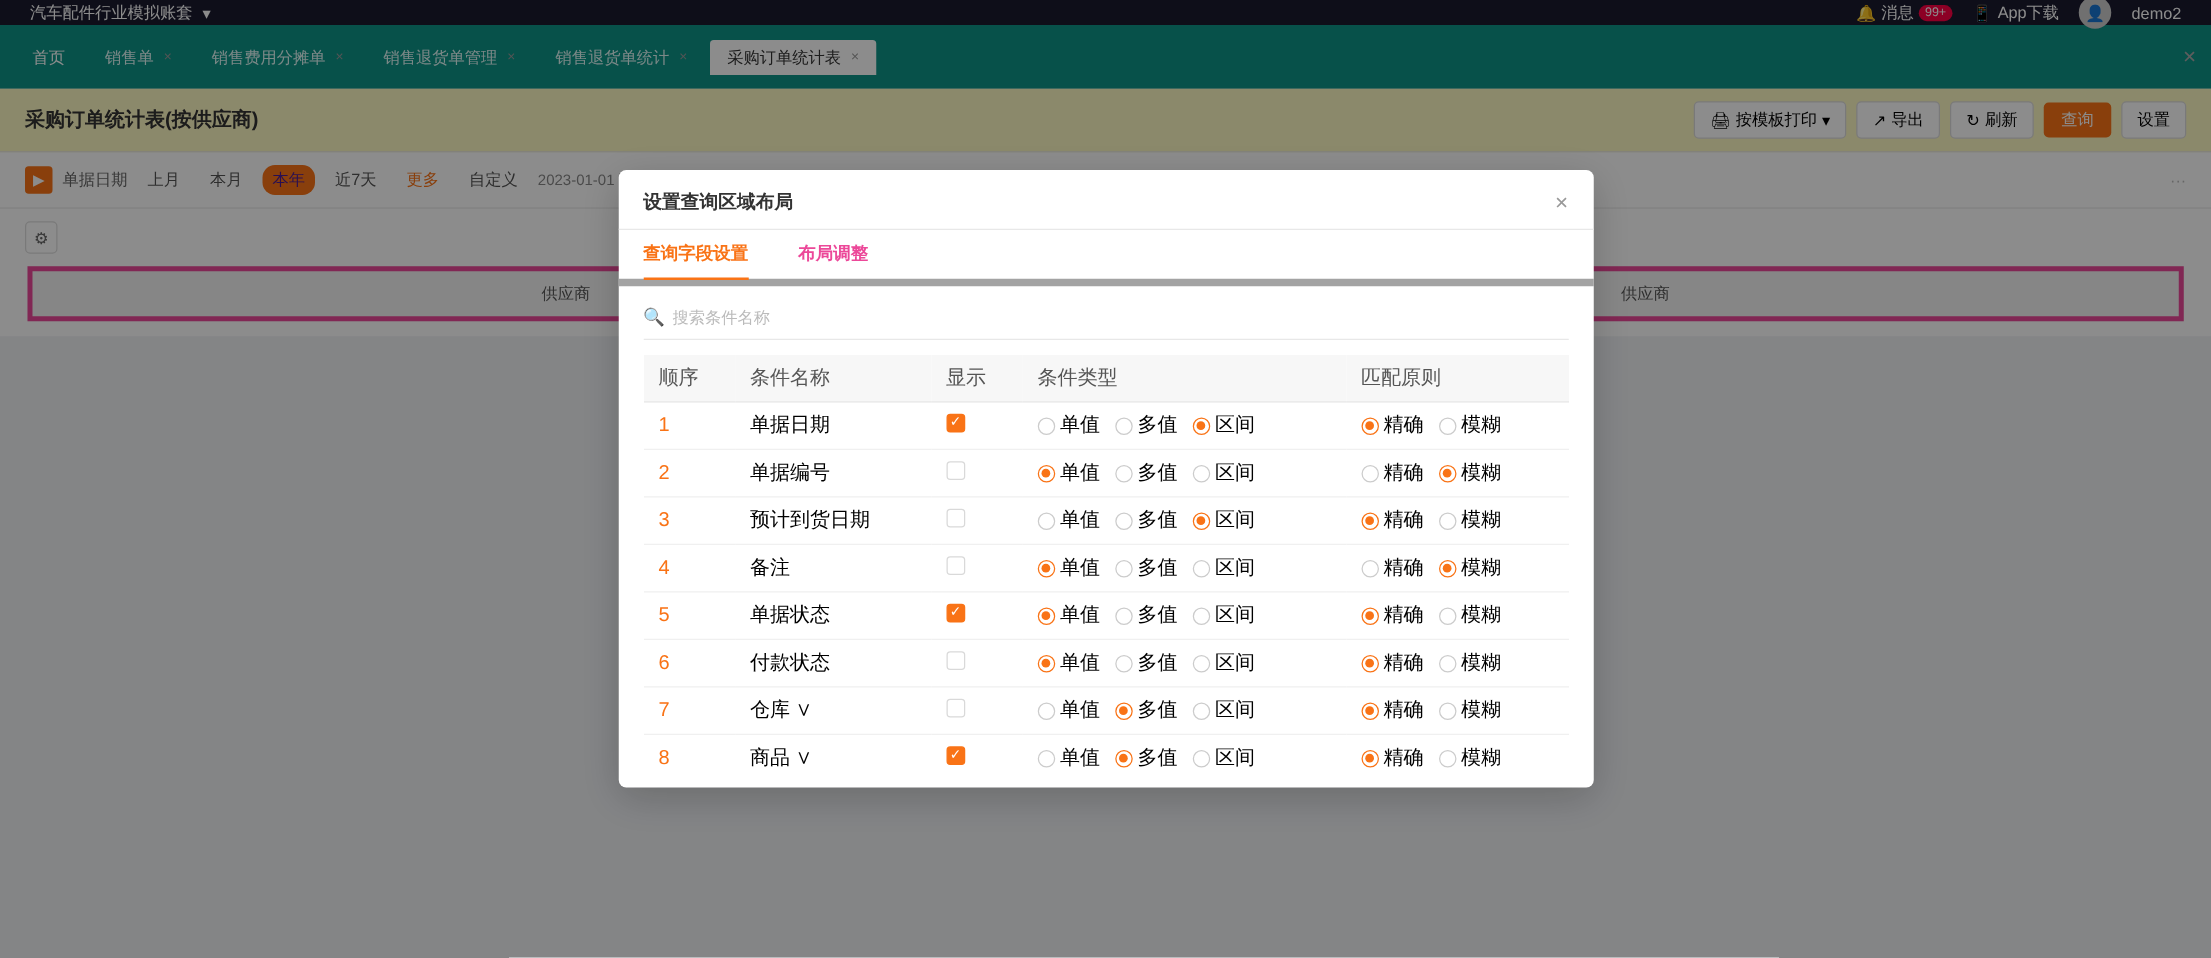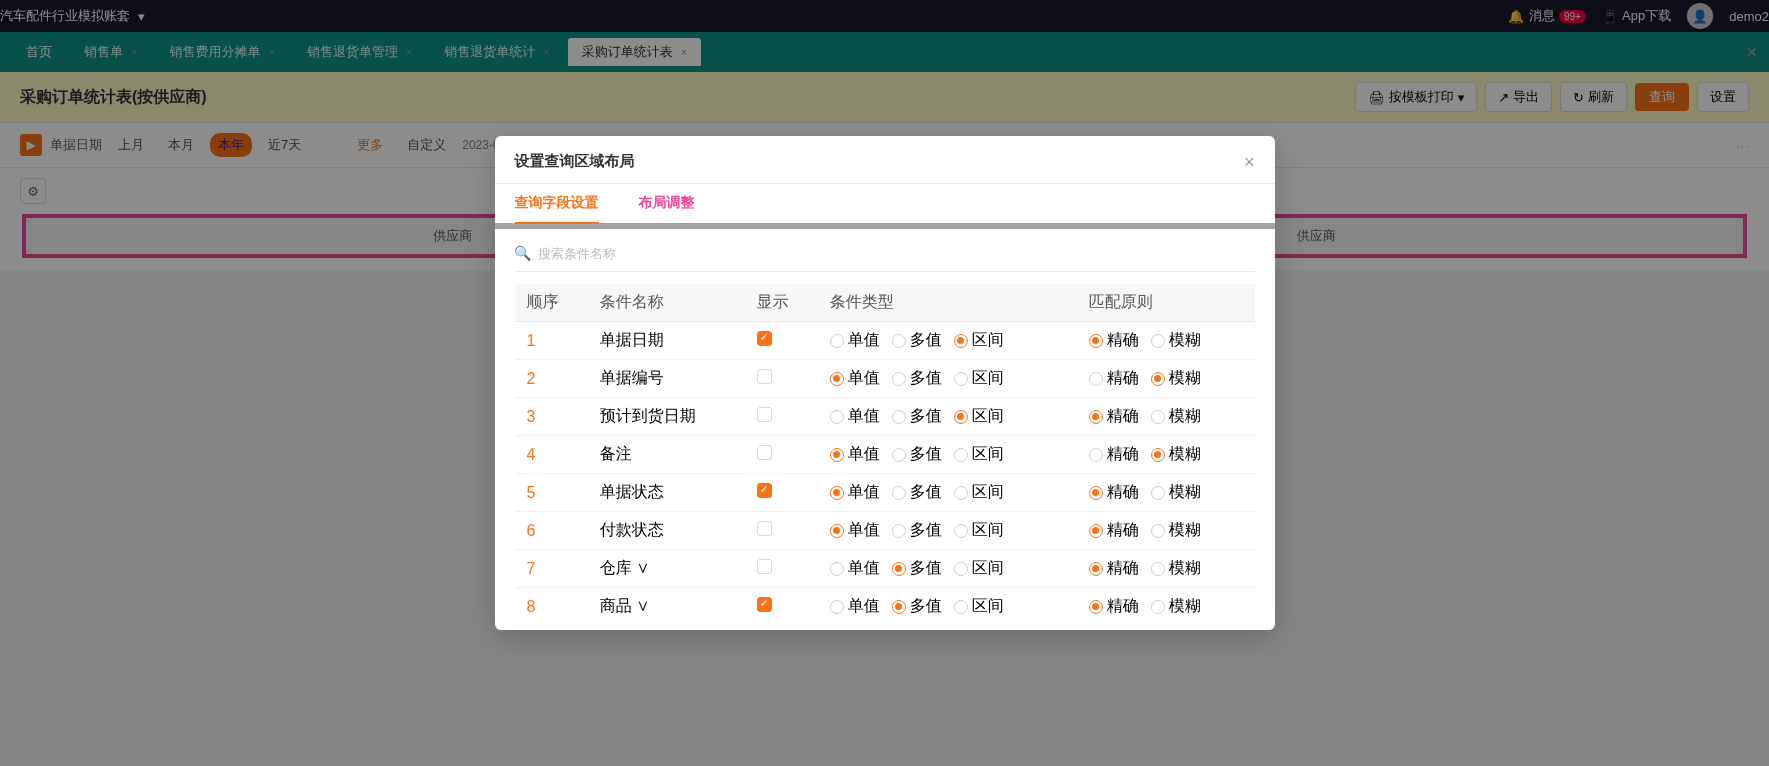--- a/index.html
+++ b/index.html
@@ -1,38 +1,38 @@
 <!DOCTYPE html>
 <html><head>
   <meta charset="utf-8">
   <style>
     * { box-sizing: border-box; margin: 0; padding: 0; }
     body { font-family: "Microsoft YaHei", "PingFang SC", Arial, sans-serif; font-size: 13px; background: #f0f2f5; }
 
     
     .top-bar {
       background: #1a1a2e;
-      height: 32px;
+      height: 20px;
       display: flex;
       align-items: center;
       justify-content: space-between;
-      padding: 0 0;
+      padding: 0 24px;
       color: #fff;
     }
     .top-bar-left { font-size: 13px; display: flex; align-items: center; gap: 8px; }
     .top-bar-right { display: flex; align-items: center; gap: 16px; font-size: 13px; }
     .top-bar-right .badge { background: #f04; border-radius: 8px; padding: 1px 5px; font-size: 10px; color: #fff; }
     .top-bar-right .notification { display: flex; align-items: center; gap: 4px; cursor: pointer; }
     .top-bar-right .app-download { display: flex; align-items: center; gap: 4px; cursor: pointer; }
     .user-avatar { width: 26px; height: 26px; border-radius: 50%; background: #ccc; display: flex; align-items: center; justify-content: center; overflow: hidden; }
 
     
     .sec-nav {
       background: #0d9488;
-      height: 40px;
+      height: 51px;
       display: flex;
       align-items: center;
       padding: 0 12px;
       gap: 4px;
     }
     .sec-nav .tab {
       padding: 5px 14px;
       border-radius: 3px 3px 0 0;
       color: #e0f7f5;
       cursor: pointer;
@@ -104,21 +104,21 @@
       font-size: 13px;
       color: #555;
       border-radius: 3px;
     }
     .period-btn.active {
       background: #f97316;
       color: #4c1d95;
       border-radius: 10px;
     }
     .date-range { font-size: 12px; color: #888; }
-    .more-btn { color: #f97316; cursor: pointer; font-size: 13px; margin-left: 32px; }
+    .more-btn { color: #f97316; cursor: pointer; font-size: 13px; }
 
     
     .table-area {
       background: #fff;
       margin: 0;
       padding: 10px 20px;
     }
     .table-header-row {
       display: flex;
       align-items: center;

